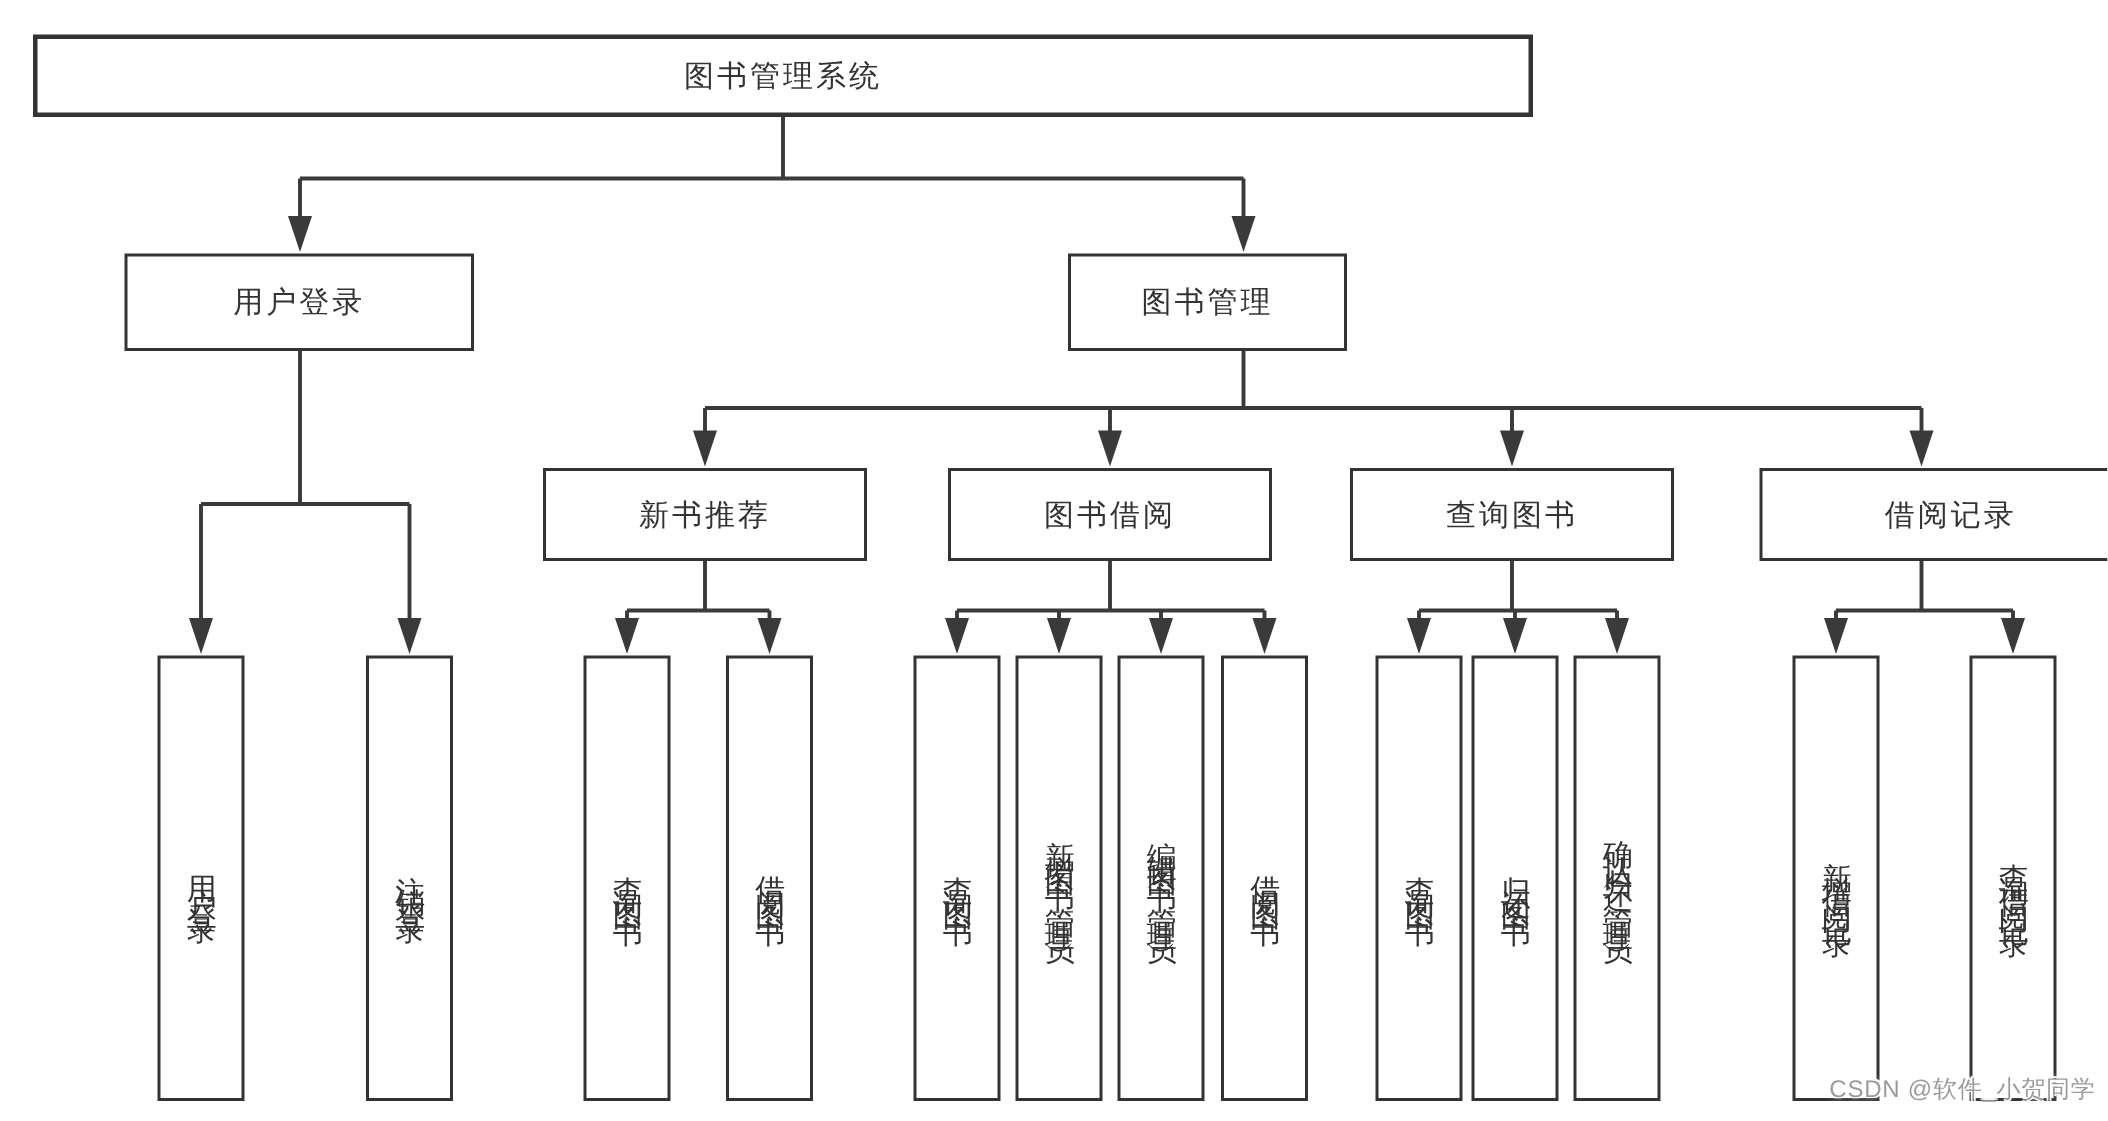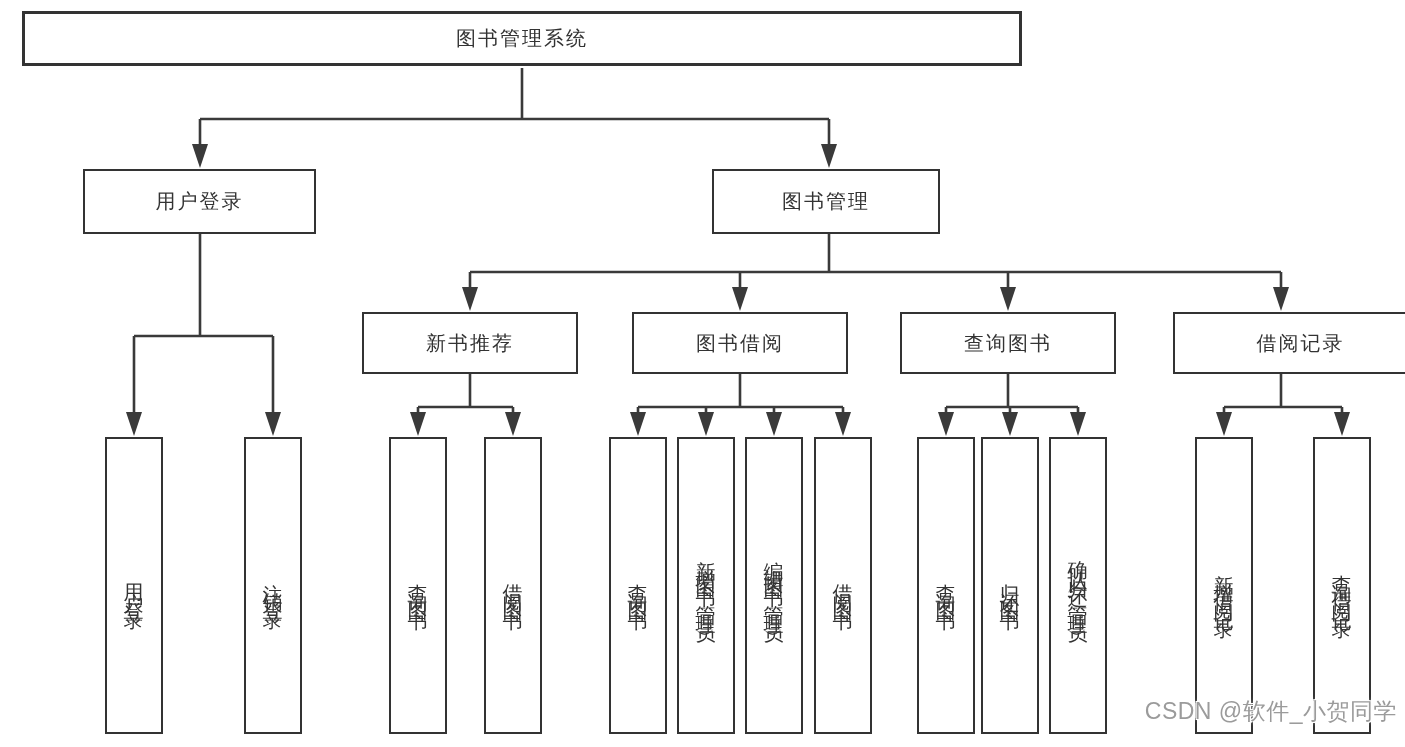--- a/index.html
+++ b/index.html
@@ -49,23 +49,23 @@
   .node.root { border-width: 3px; }
   .node .vtext {
     writing-mode: vertical-rl;
     text-orientation: mixed;
     letter-spacing: 9px;
     line-height: 1;
     white-space: nowrap;
   }
   .watermark {
     position: absolute;
-    top: 696px;
+    top: 716px;
     right: 8px;
-    font-size: 23px;
+    font-size: 16px;
     color: var(--watermark, #9b9b9b);
     z-index: 5;
     letter-spacing: 0.5px;
     text-shadow:
       -1px -1px 0 #ffffff, 1px -1px 0 #ffffff,
       -1px 1px 0 #ffffff, 1px 1px 0 #ffffff,
       0 0 4px #ffffff;
   }
 </style>
 </head>
@@ -116,28 +116,28 @@
       <polygon points="1070,412 1086,412 1078,436"></polygon>
     </g>
 
     <g>
       <path d="M1281 374 V407 M1224 407 H1342 M1224 407 V418 M1342 407 V418"></path>
       <polygon points="1216,412 1232,412 1224,436"></polygon>
       <polygon points="1334,412 1350,412 1342,436"></polygon>
     </g>
   </svg>
 
-  <div class="node root" style="left:22px; top:11px; width:1000px; height:55px">
+  <div class="node root" style="left:22px; top:23px; width:1000px; height:55px">
     <span>图书管理系统</span>
   </div>
 
   <div class="node" style="left:83px; top:169px; width:233px; height:65px">
     <span>用户登录</span>
   </div>
-  <div class="node" style="left:712px; top:169px; width:228px; height:65px">
+  <div class="node" style="left:712px; top:169px; width:186px; height:65px">
     <span>图书管理</span>
   </div>
 
   <div class="node" style="left:362px; top:312px; width:216px; height:62px">
     <span>新书推荐</span>
   </div>
   <div class="node" style="left:632px; top:312px; width:216px; height:62px">
     <span>图书借阅</span>
   </div>
   <div class="node" style="left:900px; top:312px; width:216px; height:62px">

